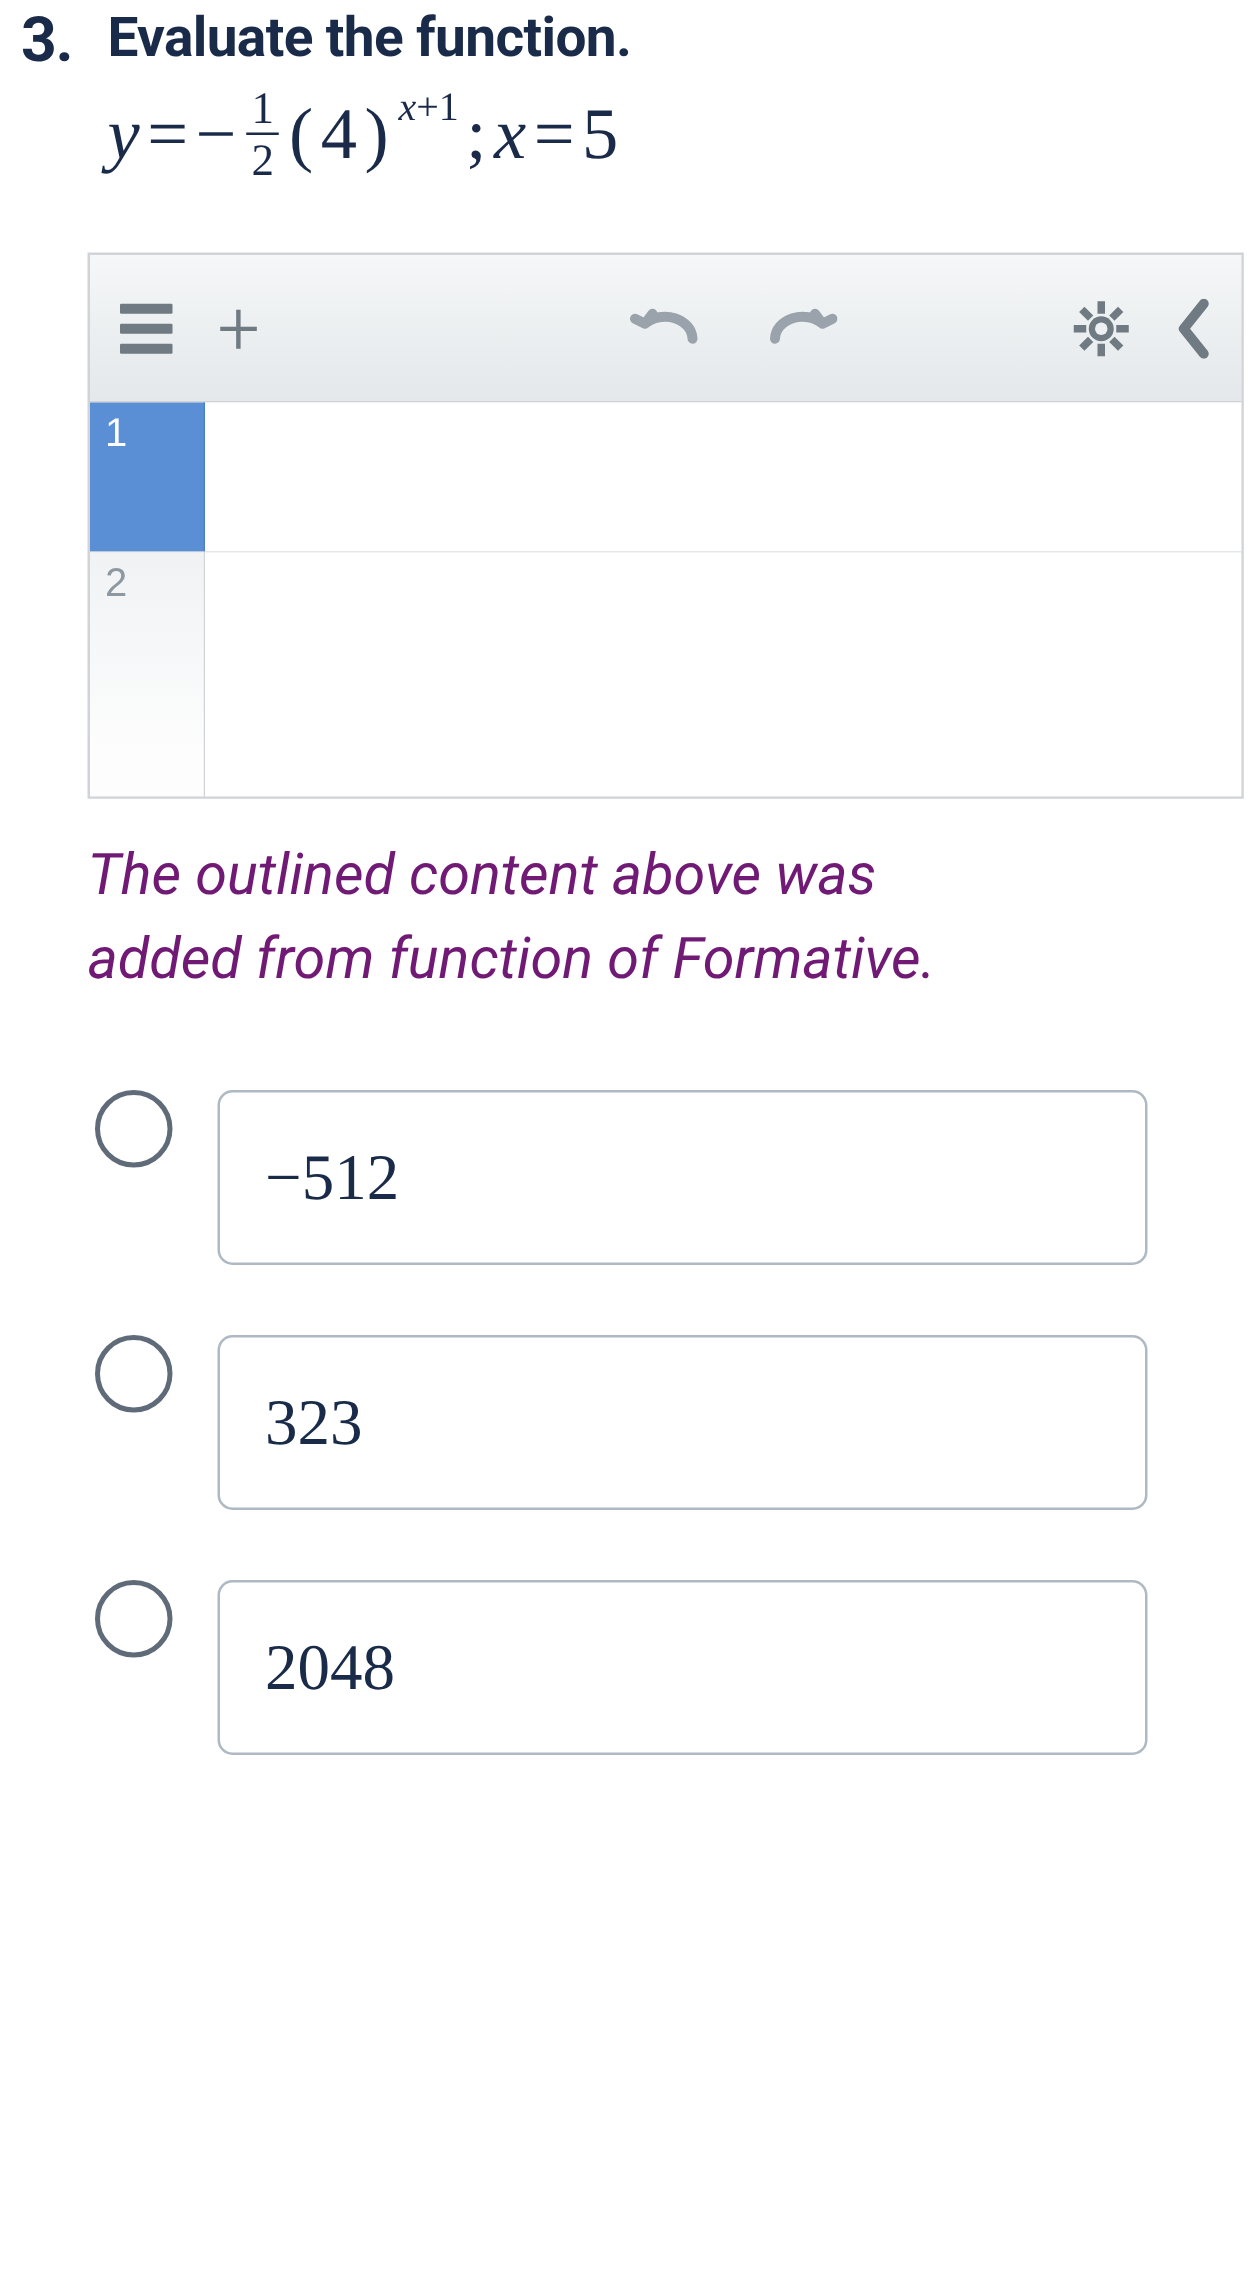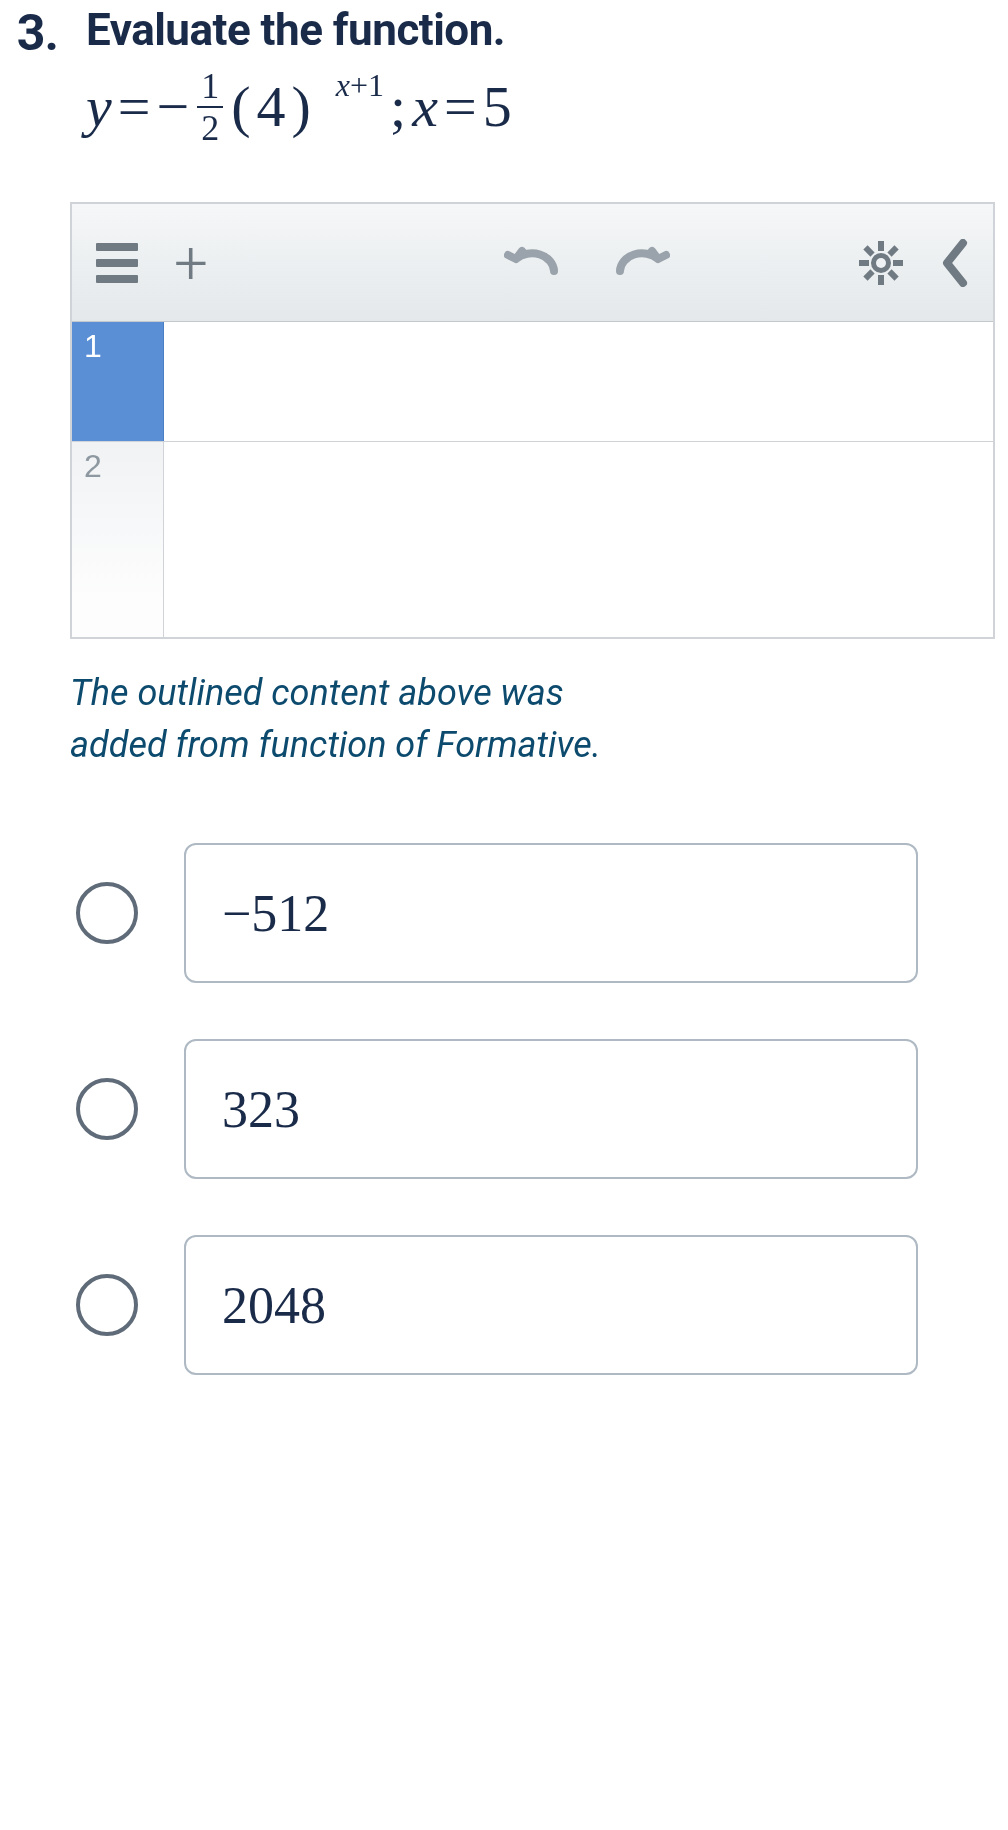--- a/index.html
+++ b/index.html
@@ -48,21 +48,21 @@
     line-height: 1;
     vertical-align: middle;
     margin: 0 2px;
   }
   .frac .num { padding: 0 4px 2px 4px; }
   .frac .den { border-top: 2px solid #1a2b4a; padding: 2px 4px 0 4px; }
   .sup {
     font-size: 32px;
     position: relative;
     top: -22px;
-    margin-left: 19px;
+    margin-left: 2px;
   }
   .panel-wrap { padding: 56px 0 0 70px; }
   .panel {
     width: 925px;
     border: 2px solid #d0d4d8;
     background: #fff;
   }
   .toolbar {
     height: 118px;
     background: linear-gradient(#f5f7f8, #e4e8ea);
@@ -97,32 +97,31 @@
   }
   .row.inactive .rownum {
     color: #8e98a0;
     background: linear-gradient(#f0f2f4, #fdfdfd 80%);
     border-right: 1px solid #d0d4d8;
   }
   .row.active .rownum { border-right: 1px solid #4a7fc6; }
   .row .rowcontent { flex: 1; background: #fff; }
   .caption-wrap { padding: 28px 0 0 70px; }
   .caption {
-    font-size: 36px;
+    font-size: 46px;
     font-style: italic;
-    color: #0c4a6e;
+    color: #701a75;
     line-height: 1.45;
     padding-right: 36px;
   }
   .choices { padding: 72px 0 0 70px; }
   .choice {
     display: flex;
-    align-items: center;
     margin-bottom: 56px;
-    gap: 46px;
+    gap: 36px;
   }
   .choice:last-child { margin-bottom: 0; }
   .radio {
     width: 62px;
     height: 62px;
     border: 4px solid #5f6b78;
     border-radius: 50%;
     flex-shrink: 0;
     margin-left: 6px;
   }

